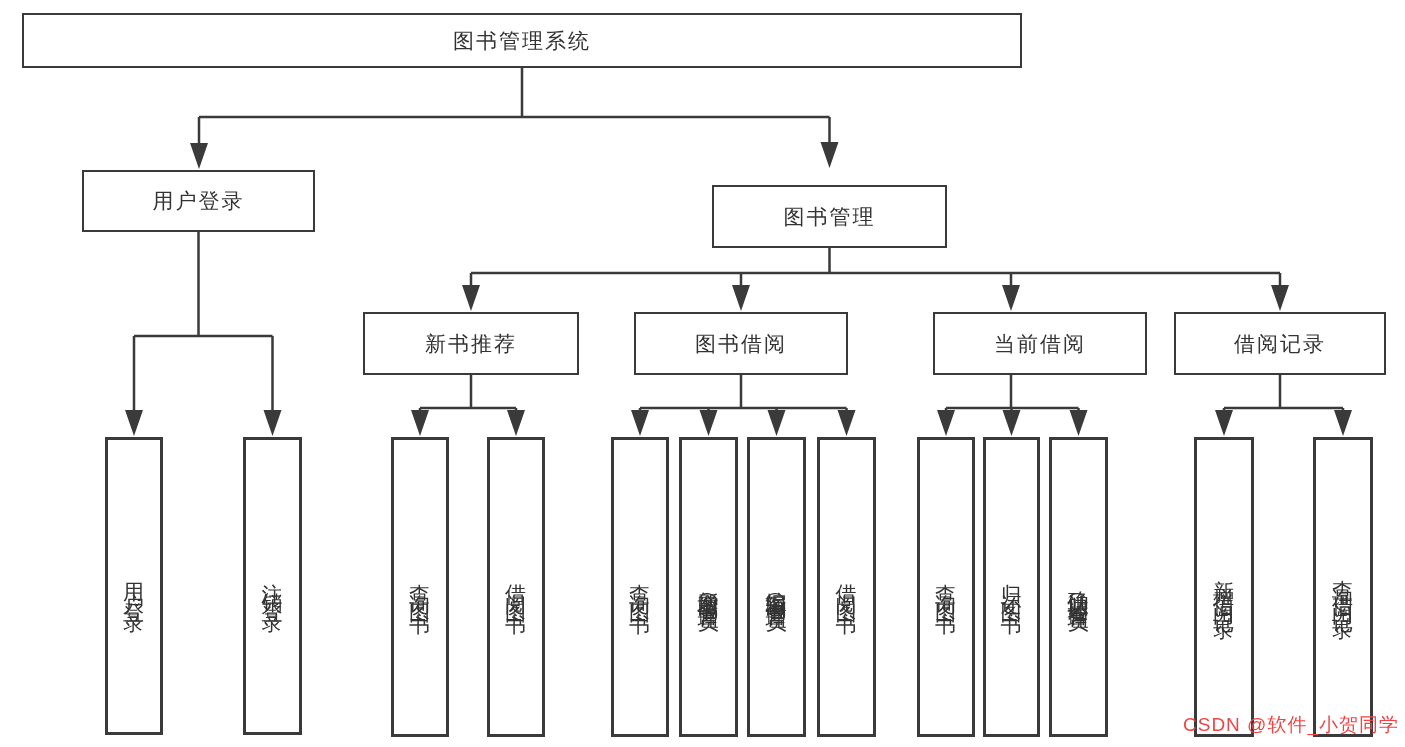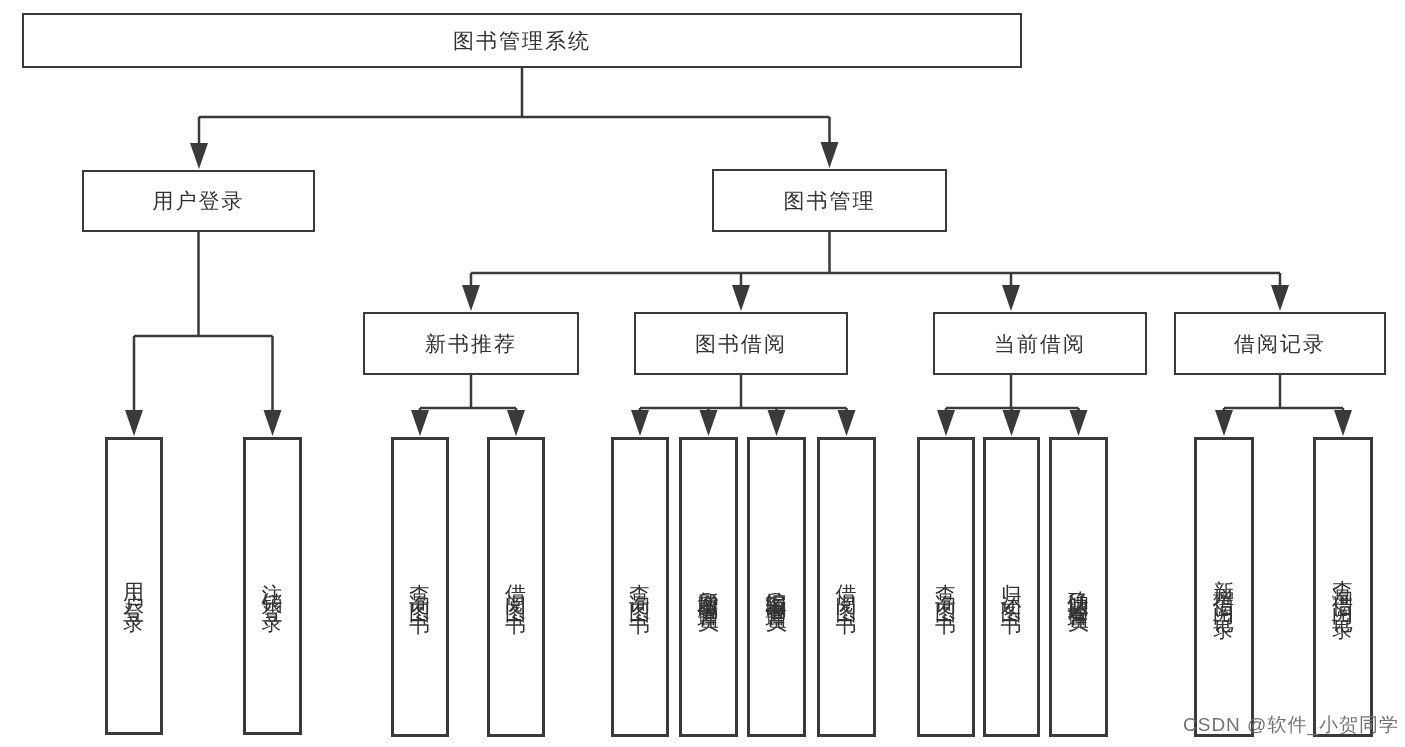--- a/index.html
+++ b/index.html
@@ -36,21 +36,21 @@
     letter-spacing: 10px;
     line-height: 1;
   }
   .leaf.long .vtext { letter-spacing: 3px; }
   .leaf.mid  .vtext { letter-spacing: 8px; }
   .watermark {
     position: absolute;
     left: 1183px;
     top: 712px;
     font-size: 19px;
-    color: #737373;
+    color: #ef4444;
     letter-spacing: 1px;
   }
 </style>
 </head>
 <body>
 
 <div class="canvas">
 
   <svg class="connectors" viewBox="0 0 1405 747" xmlns="http://www.w3.org/2000/svg">
     <defs>
@@ -107,21 +107,21 @@
     <use href="#arrow" transform="translate(946,436)"></use>
     <use href="#arrow" transform="translate(1011.5,436)"></use>
     <use href="#arrow" transform="translate(1078.5,436)"></use>
     <use href="#arrow" transform="translate(1224,436)"></use>
     <use href="#arrow" transform="translate(1343,436)"></use>
   </svg>
 
   <div class="node root" style="left:22px; top:13px; width:1000px; height:55px;">图书管理系统</div>
 
   <div class="node" style="left:82px; top:170px; width:233px; height:62px;">用户登录</div>
-  <div class="node" style="left:712px; top:169px; width:235px; height:63px;">图书管理</div>
+  <div class="node" style="left:712px; top:185px; width:235px; height:63px;">图书管理</div>
 
   <div class="node" style="left:363px; top:312px; width:216px; height:63px;">新书推荐</div>
   <div class="node" style="left:634px; top:312px; width:214px; height:63px;">图书借阅</div>
   <div class="node" style="left:904px; top:312px; width:214px; height:63px;margin-left:29px;">当前借阅</div>
   <div class="node" style="left:1174px; top:312px; width:212px; height:63px;">借阅记录</div>
 
   <div class="node leaf" style="left:105px; top:437px; width:58px; height:298px;">
     <span class="vtext">用户登录</span>
   </div>
   <div class="node leaf" style="left:243px; top:437px; width:59px; height:298px;">

